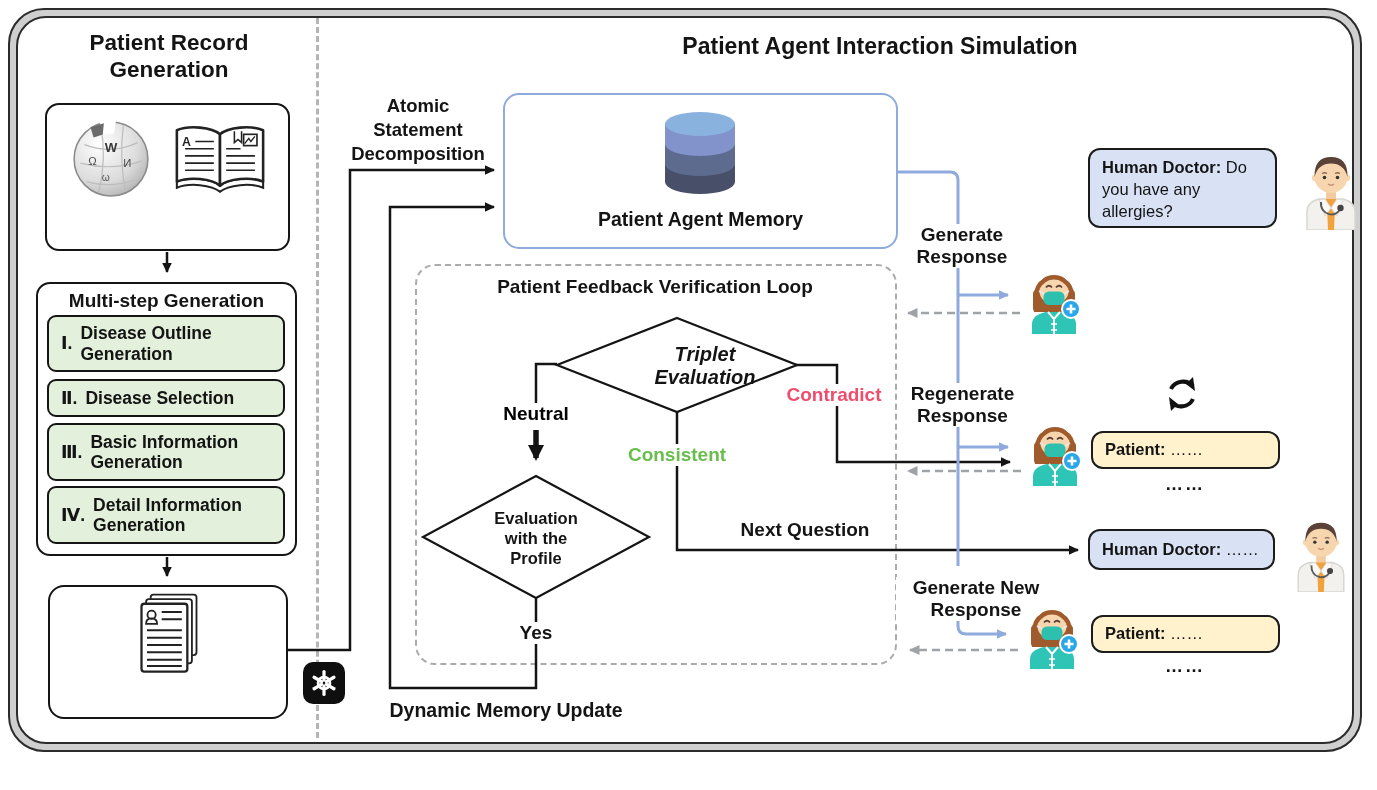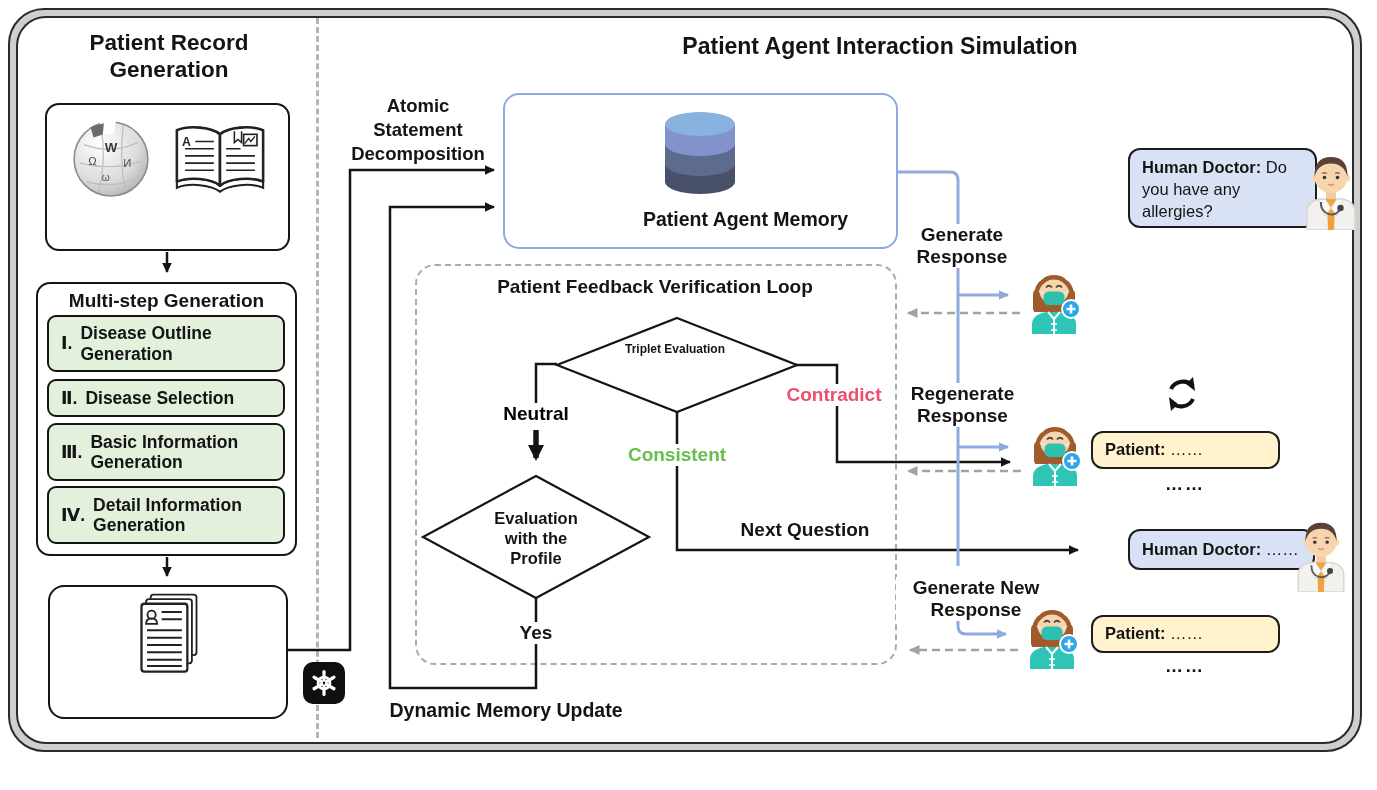--- a/index.html
+++ b/index.html
@@ -16,21 +16,21 @@
   .blue-box{border:2.5px solid #8FAADC;border-radius:16px;background:#fff;box-sizing:border-box;}
   .dash-box{border:2.5px dashed #ABABAB;border-radius:20px;background:transparent;box-sizing:border-box;}
   .lbl{font-weight:bold;text-align:center;line-height:1.16;}
   .wbg{background:#fff;}
   .step{background:#E3F0DB;border:2px solid #151515;border-radius:9px;box-sizing:border-box;
         display:flex;align-items:center;padding:2px 8px 2px 12px;gap:8px;
         font-weight:bold;font-size:17.5px;line-height:1.15;}
   .bubble{box-sizing:border-box;border:2px solid #1c1c1c;border-radius:12px;
           padding:7px 12px;font-size:16.5px;line-height:1.32;}
   .bubble .spk{font-weight:bold;}
-  .bubble.doctor{background:#D9E2F5;margin-left:40px;}
+  .bubble.doctor{background:#D9E2F5;}
   .bubble.patient{background:#FFF2CC;}
   .bubble.oneline{display:flex;align-items:center;padding-top:0;padding-bottom:0;}
   .ellipsis{font-weight:bold;font-size:18px;text-align:center;letter-spacing:2px;}
   svg text{font-family:"Liberation Sans","DejaVu Sans",sans-serif;}
 </style>
 </head>
 <body>
 
 <div id="canvas">
 
@@ -126,21 +126,21 @@
   <div class="abs blue-box" style="left:503px;top:93px;width:395px;height:156px;"></div>
   <svg class="abs" style="left:661px;top:108px;" width="78" height="92" viewBox="0 0 78 92">
     <ellipse cx="39" cy="74" rx="35" ry="12" fill="#474F69"></ellipse>
     <rect x="4" y="56" width="70" height="18" fill="#474F69"></rect>
     <ellipse cx="39" cy="56" rx="35" ry="12" fill="#5D6C8E"></ellipse>
     <rect x="4" y="36" width="70" height="20" fill="#5D6C8E"></rect>
     <ellipse cx="39" cy="36" rx="35" ry="12" fill="#8292CB"></ellipse>
     <rect x="4" y="16" width="70" height="20" fill="#8292CB"></rect>
     <ellipse cx="39" cy="16" rx="35" ry="12" fill="#8AB2DF"></ellipse>
   </svg>
-  <div class="abs lbl" style="left:503px;top:208px;width:395px;font-size:19.5px;margin-left:45px;">Patient Agent Memory</div>
+  <div class="abs lbl" style="left:503px;top:208px;width:395px;font-size:19.5px;">Patient Agent Memory</div>
 
   <div class="abs bubble doctor" style="left:1088px;top:148px;width:189px;height:80px;">
     <span class="spk">Human Doctor:</span>
     <span>Do you have any allergies?</span>
   </div>
   <div class="abs bubble patient oneline" style="left:1091px;top:431px;width:189px;height:38px;">
     <span><span class="spk">Patient:</span>
     <span>……</span></span>
   </div>
   <div class="abs bubble doctor oneline" style="left:1088px;top:529px;width:187px;height:41px;">
@@ -198,21 +198,21 @@
     <g stroke="#9FA3A8" stroke-width="2.5" fill="none" stroke-dasharray="8,5">
       <path d="M1020,313 H908" marker-end="url(#mk-gray)"></path>
       <path d="M1021,471 H908" marker-end="url(#mk-gray)"></path>
       <path d="M1018,650 H910" marker-end="url(#mk-gray)"></path>
     </g>
 
     <polygon points="677,318 797,365 677,412 557,365" fill="#fff" stroke="#141414" stroke-width="2.2"></polygon>
     <polygon points="536,476 649,537 536,598 423,537" fill="#fff" stroke="#141414" stroke-width="2.2"></polygon>
   </svg>
 
-  <div class="abs lbl" style="left:615px;top:343px;width:120px;font-size:12px;">Triplet Evaluation</div>
+  <div class="abs lbl" style="left:645px;top:343px;width:120px;font-size:20px;font-style:italic;">Triplet Evaluation</div>
   <div class="abs lbl" style="left:481px;top:508px;width:110px;font-size:16.5px;line-height:1.22;">Evaluation with the Profile</div>
 
   <div class="abs lbl" style="left:348px;top:94px;width:140px;font-size:18.5px;line-height:1.3;">Atomic Statement Decomposition</div>
   <div class="abs lbl" style="left:460px;top:276px;width:390px;font-size:19px;">Patient Feedback Verification Loop</div>
   <div class="abs lbl wbg" style="left:494px;top:403px;width:84px;font-size:19px;color:#000000;">Neutral</div>
   <div class="abs lbl wbg" style="left:623px;top:444px;width:108px;font-size:19px;color:#67BE4B;">Consistent</div>
   <div class="abs lbl wbg" style="left:780px;top:384px;width:108px;font-size:19px;color:#EE4E6C;">Contradict</div>
   <div class="abs lbl wbg" style="left:512px;top:622px;width:48px;font-size:19px;">Yes</div>
   <div class="abs lbl" style="left:735px;top:519px;width:140px;font-size:19px;">Next Question</div>
   <div class="abs lbl wbg" style="left:906px;top:224px;width:112px;font-size:19px;">Generate Response</div>

